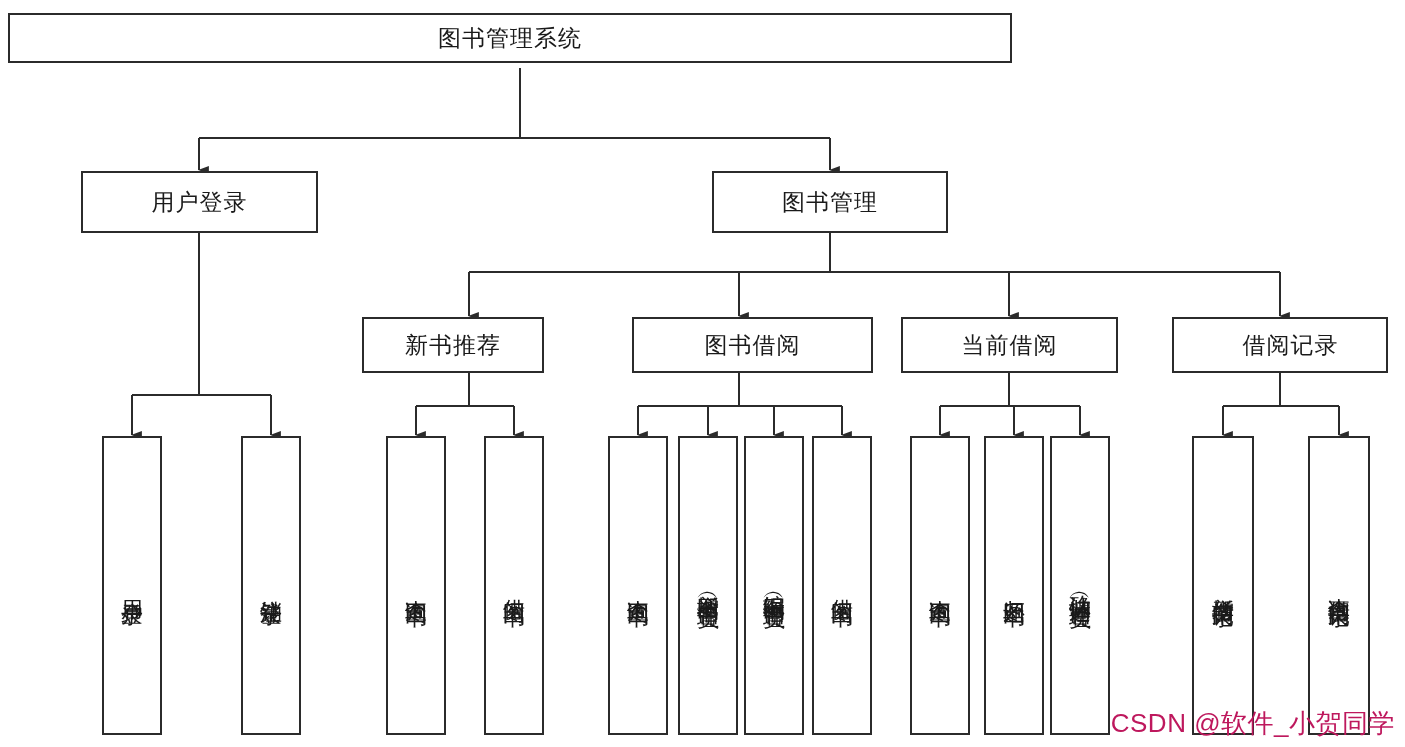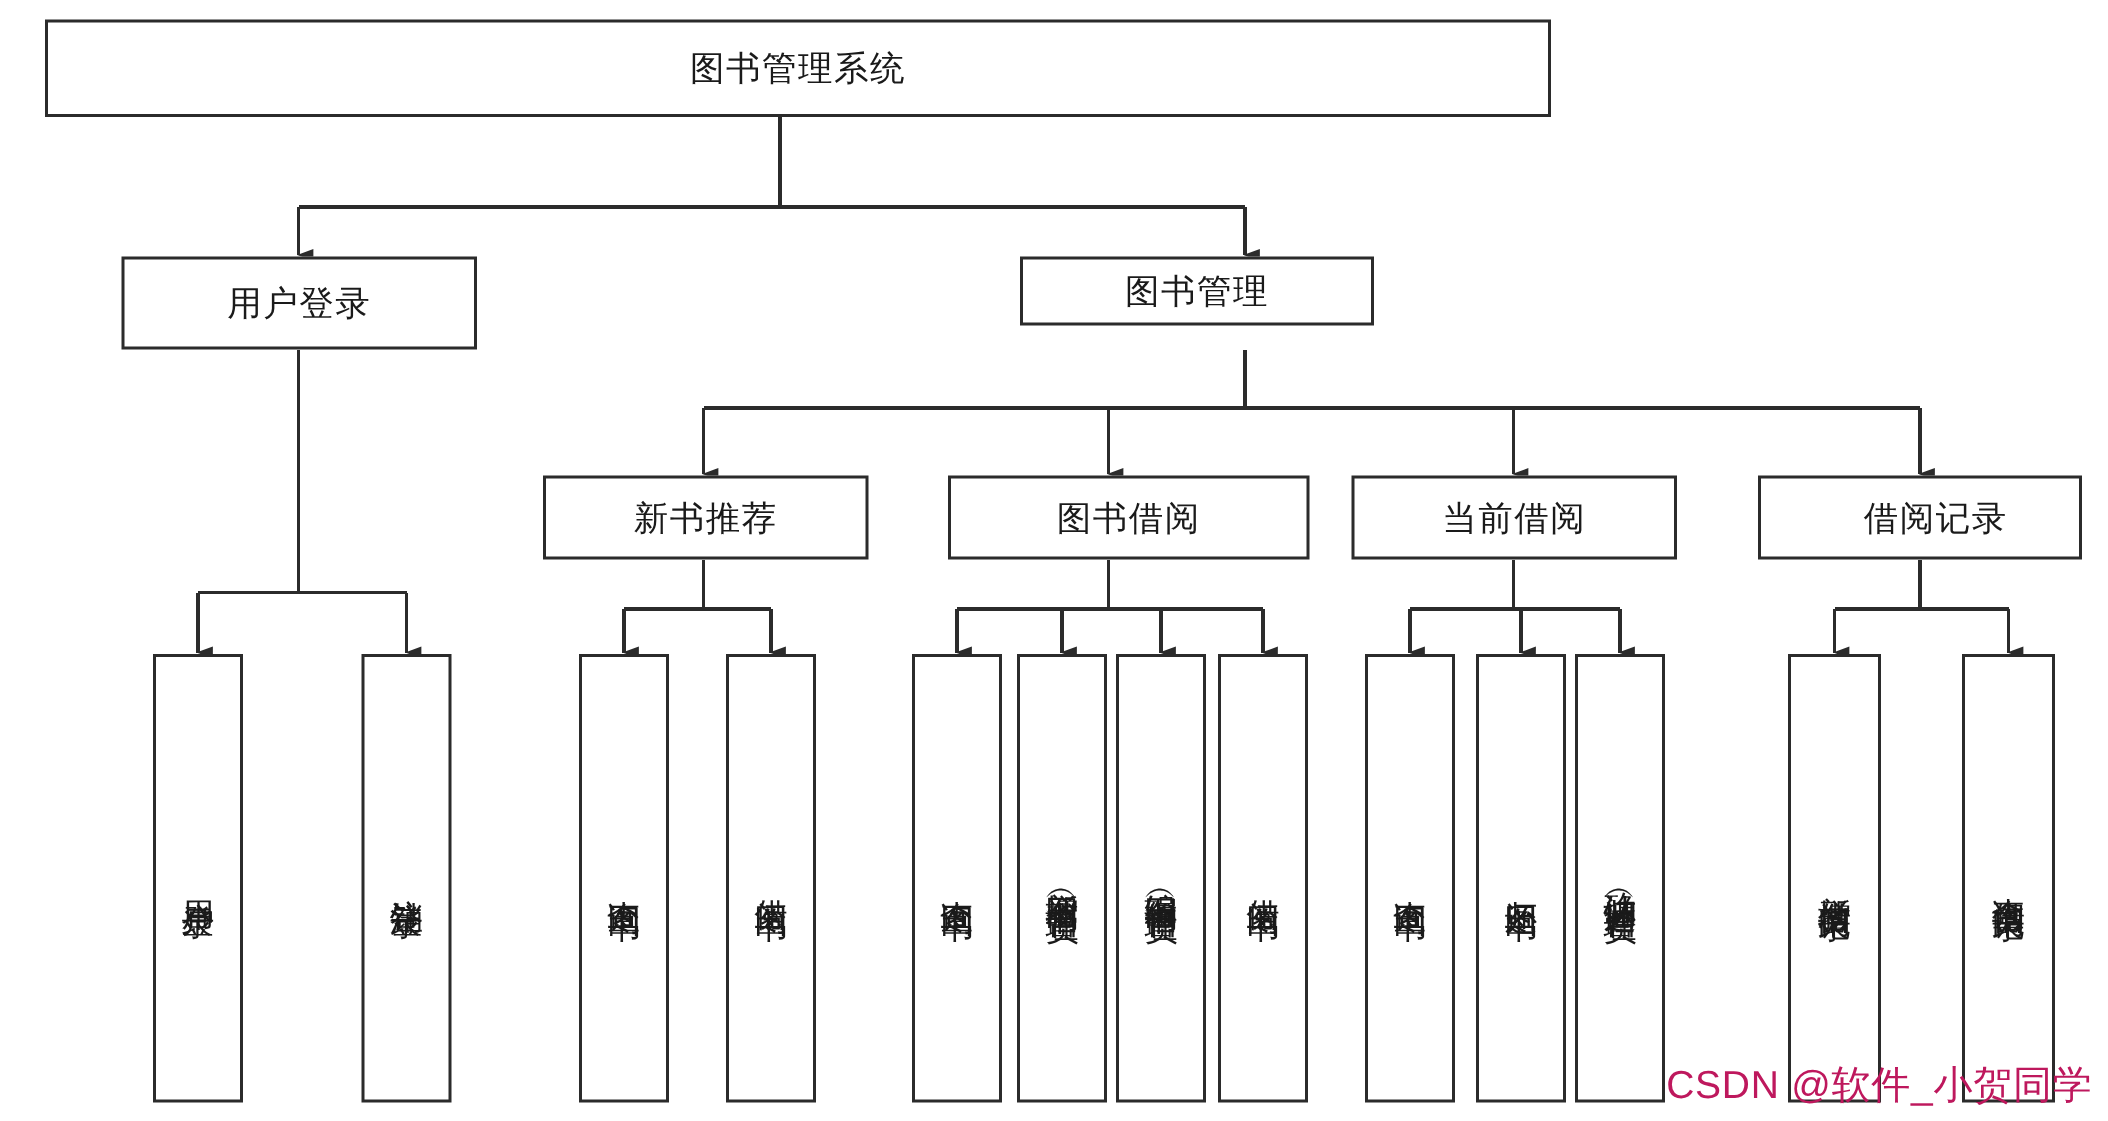--- a/index.html
+++ b/index.html
@@ -103,30 +103,30 @@
       <line x1="940" y1="406" x2="1080" y2="406" stroke="#2b2b2b" stroke-width="2.6" shape-rendering="crispEdges"></line>
       <line x1="940" y1="406" x2="940" y2="435" stroke="#2b2b2b" stroke-width="2.6" shape-rendering="crispEdges" marker-end="url(#arrow)"></line>
       <line x1="1014" y1="406" x2="1014" y2="435" stroke="#2b2b2b" stroke-width="2.6" shape-rendering="crispEdges" marker-end="url(#arrow)"></line>
       <line x1="1080" y1="406" x2="1080" y2="435" stroke="#2b2b2b" stroke-width="2.6" shape-rendering="crispEdges" marker-end="url(#arrow)"></line>
       <line x1="1280" y1="373" x2="1280" y2="406" stroke="#2b2b2b" stroke-width="2.6" shape-rendering="crispEdges"></line>
       <line x1="1223" y1="406" x2="1339" y2="406" stroke="#2b2b2b" stroke-width="2.6" shape-rendering="crispEdges"></line>
       <line x1="1223" y1="406" x2="1223" y2="435" stroke="#2b2b2b" stroke-width="2.6" shape-rendering="crispEdges" marker-end="url(#arrow)"></line>
       <line x1="1339" y1="406" x2="1339" y2="435" stroke="#2b2b2b" stroke-width="2.6" shape-rendering="crispEdges" marker-end="url(#arrow)"></line>
     </svg>
   <div id="nodes-layer">
-      <div class="node horiz" style="left: 30px; top: 13px; width: 1004px; height: 65px;">
+      <div class="node horiz" style="left: 8px; top: 13px; width: 1004px; height: 50px;">
         <span class="htext">图书管理系统</span>
       </div>
       <div class="node horiz" style="left: 81px; top: 171px; width: 237px; height: 62px;">
         <span class="htext">用户登录</span>
       </div>
-      <div class="node horiz" style="left: 680px; top: 171px; width: 236px; height: 46px;">
+      <div class="node horiz" style="left: 712px; top: 171px; width: 236px; height: 62px;">
         <span class="htext">图书管理</span>
       </div>
-      <div class="node horiz" style="left: 362px; top: 317px; width: 217px; height: 56px; justify-content: center;">
+      <div class="node horiz" style="left: 362px; top: 317px; width: 182px; height: 56px; justify-content: center;">
         <span class="htext">新书推荐</span>
       </div>
       <div class="node horiz" style="left: 632px; top: 317px; width: 241px; height: 56px;">
         <span class="htext">图书借阅</span>
       </div>
       <div class="node horiz" style="left: 901px; top: 317px; width: 217px; height: 56px; justify-content: center;">
         <span class="htext">当前借阅</span>
       </div>
       <div class="node horiz" style="left: 1172px; top: 317px; width: 216px; height: 56px; padding-left: 21px;">
         <span class="htext">借阅记录</span>

